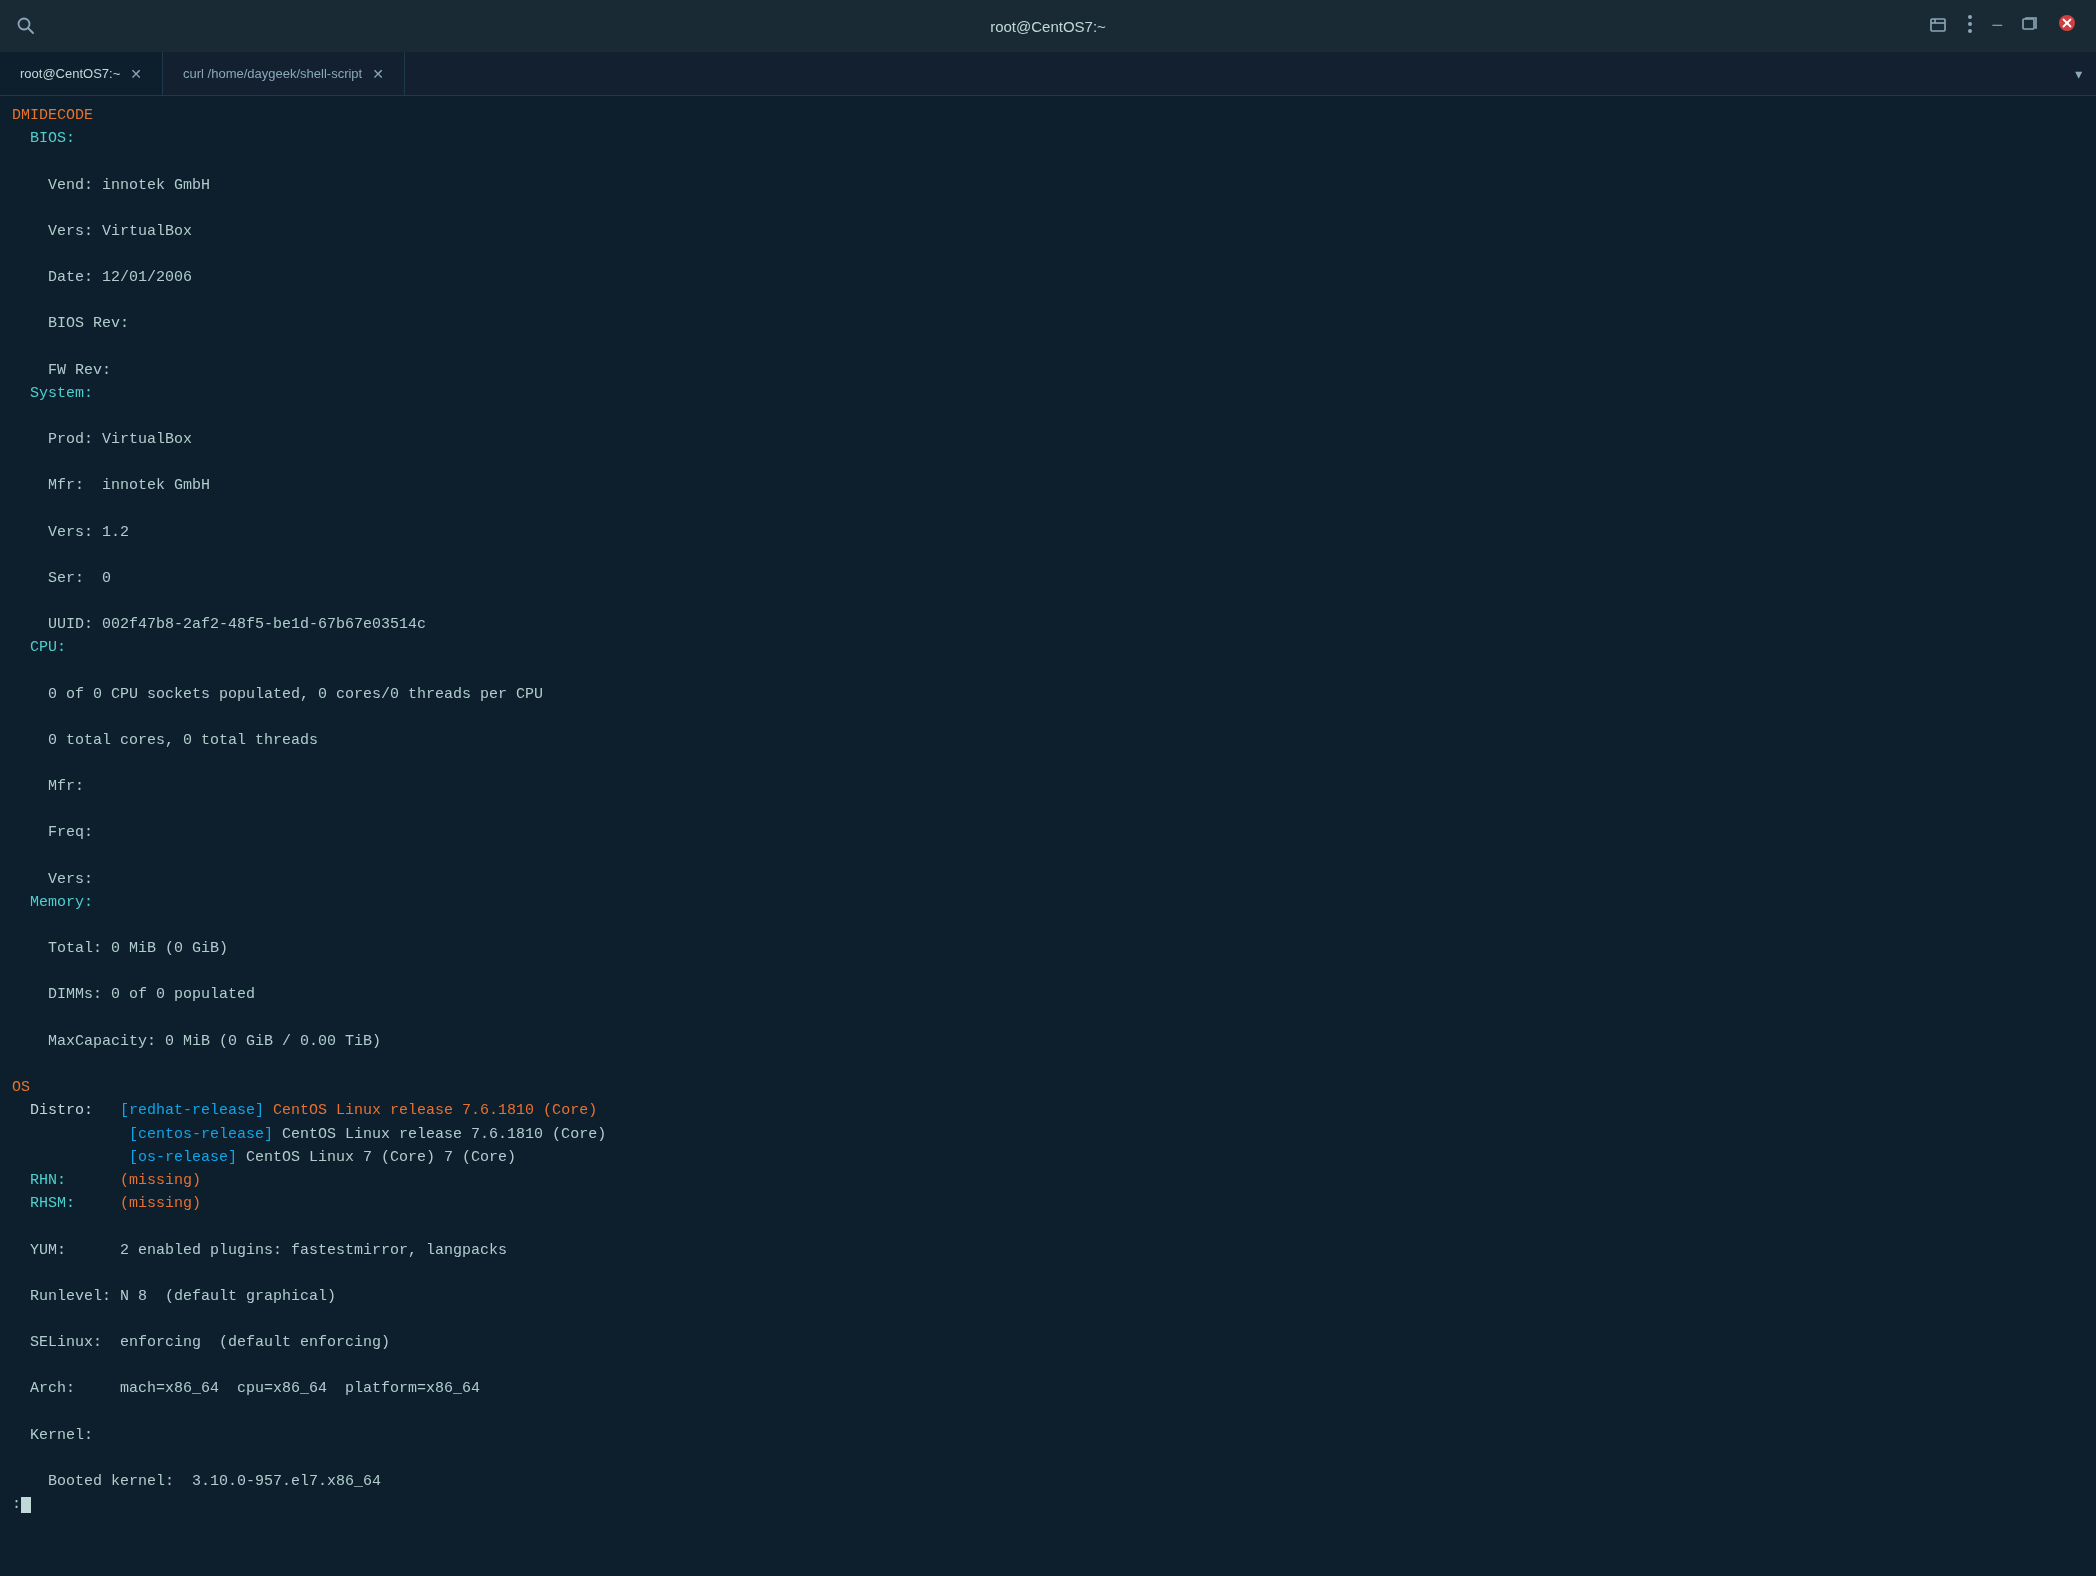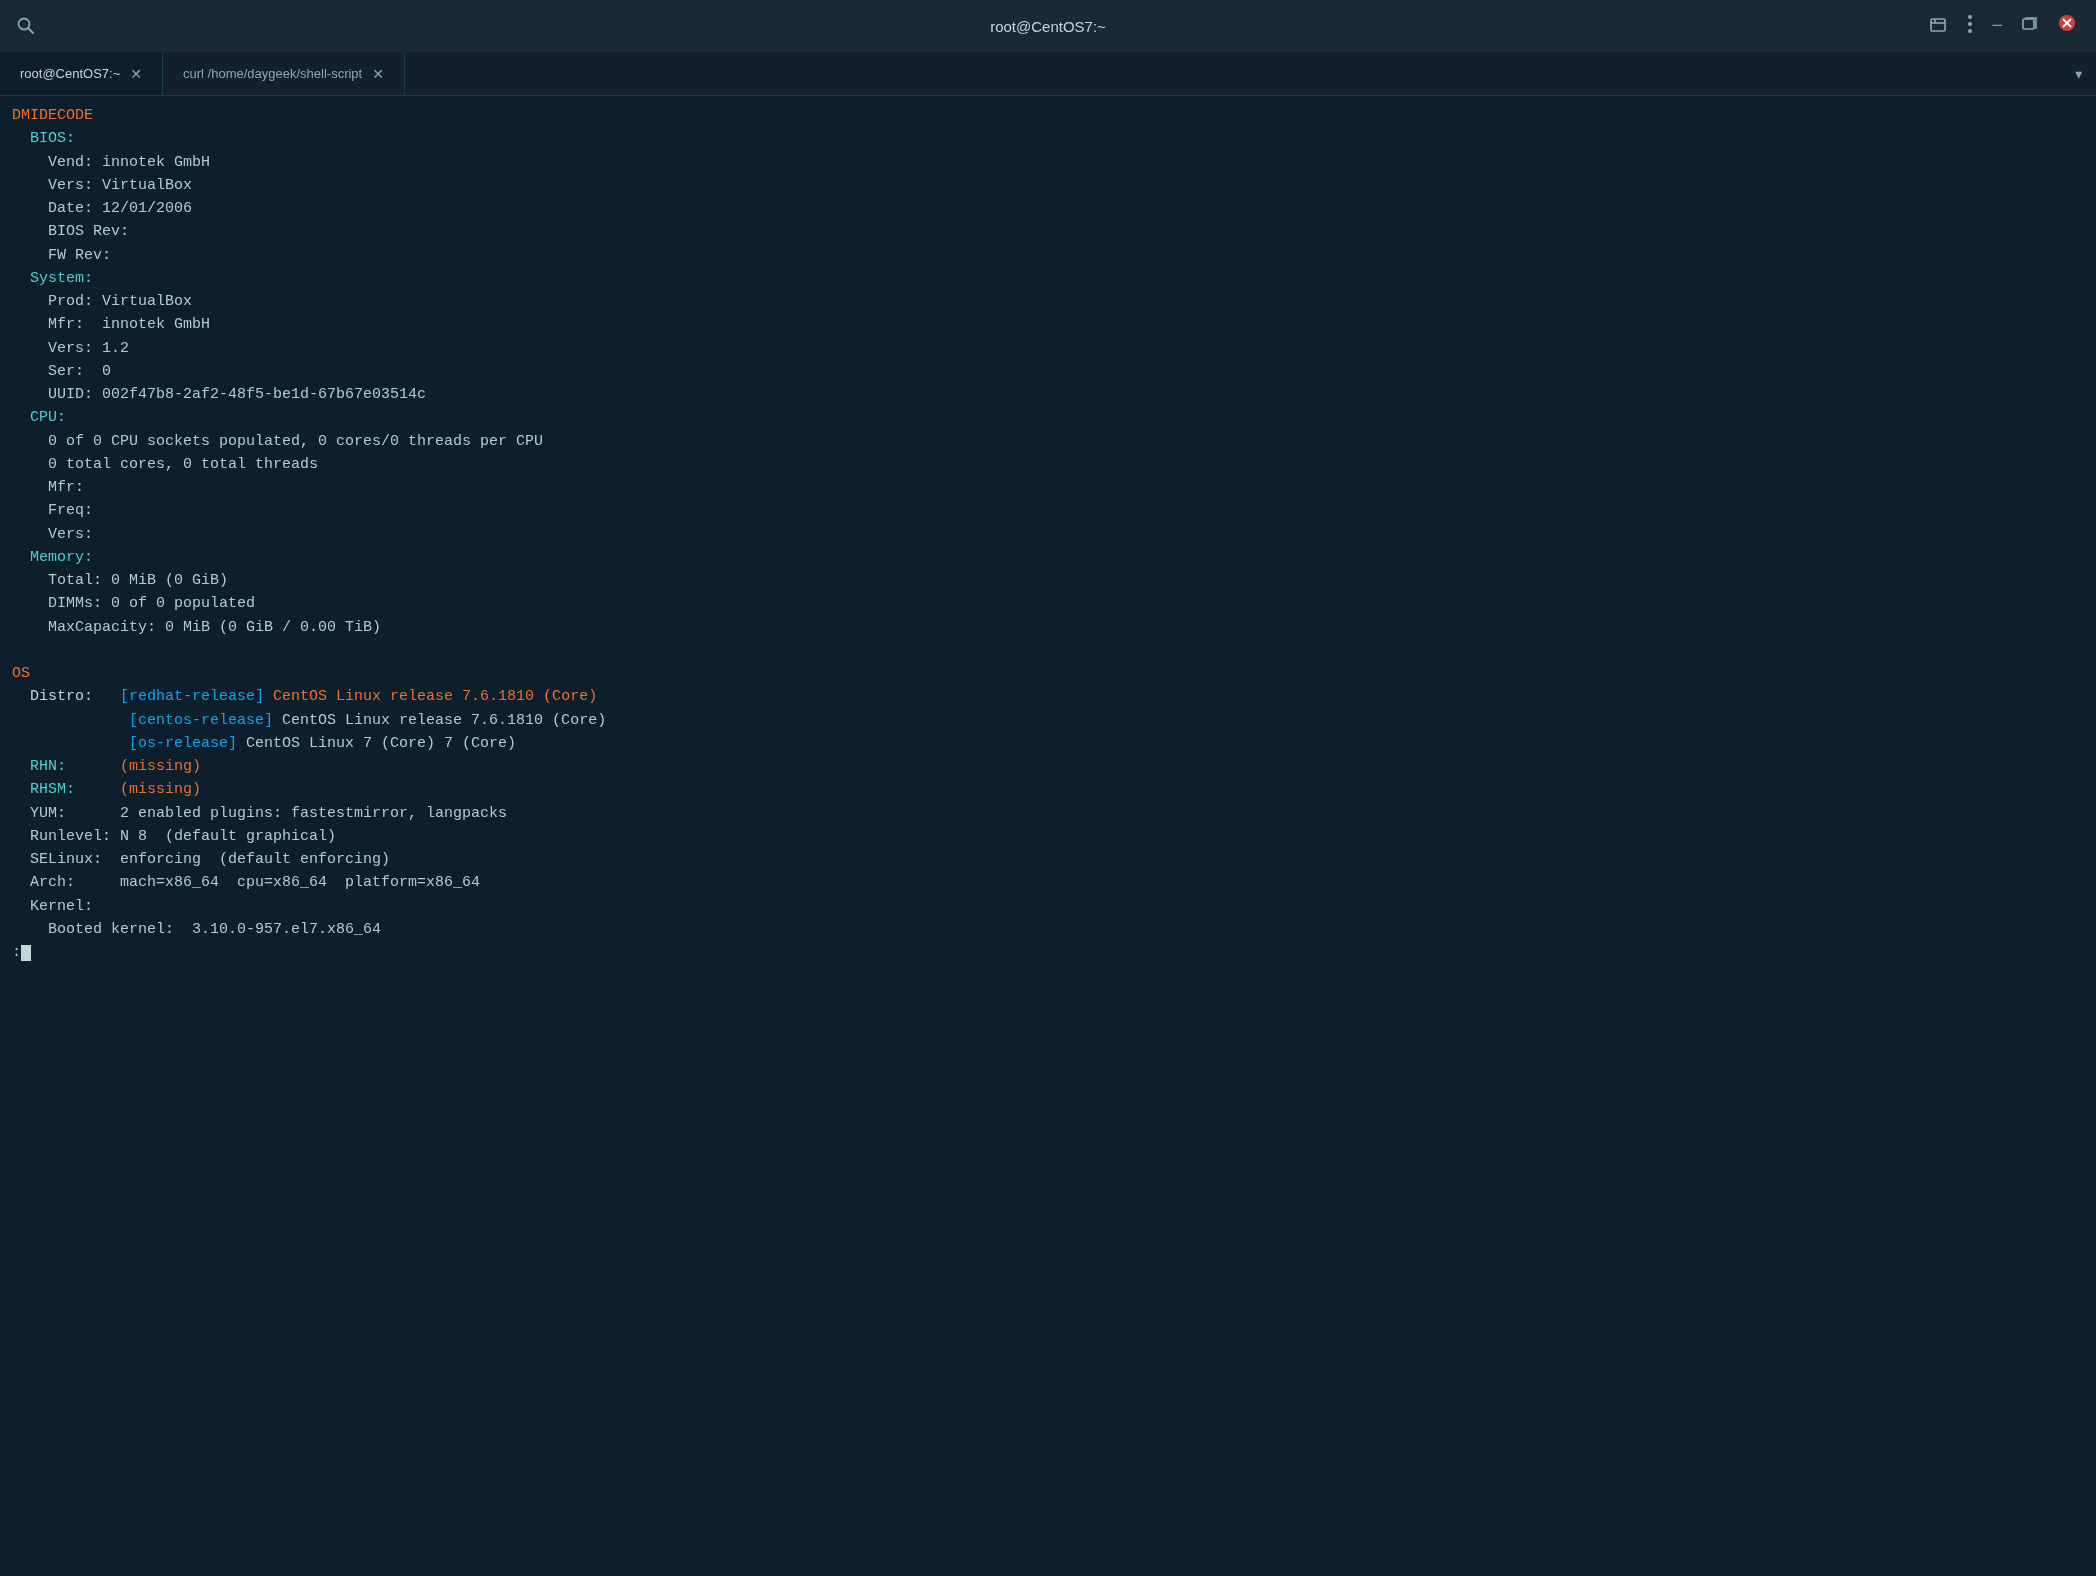--- a/index.html
+++ b/index.html
@@ -99,21 +99,21 @@
     }
     .line {
       white-space: pre;
       display: block;
     }
 
     
     .c-orange { color: #e8732a; }
     .c-cyan   { color: #4ecfcf; }
     .c-label  { color: #0ea5e9; }
-    .c-normal { color: #b0cccc; }
+    .c-normal { color: #b0cccc; margin-top: 23px; }
     .c-highlight { color: #e87030; }
 
     .prompt-cursor {
       display: inline-block;
       width: 10px;
       height: 16px;
       background: #c0d8d8;
       vertical-align: text-bottom;
       animation: blink 1s step-end infinite;
     }

